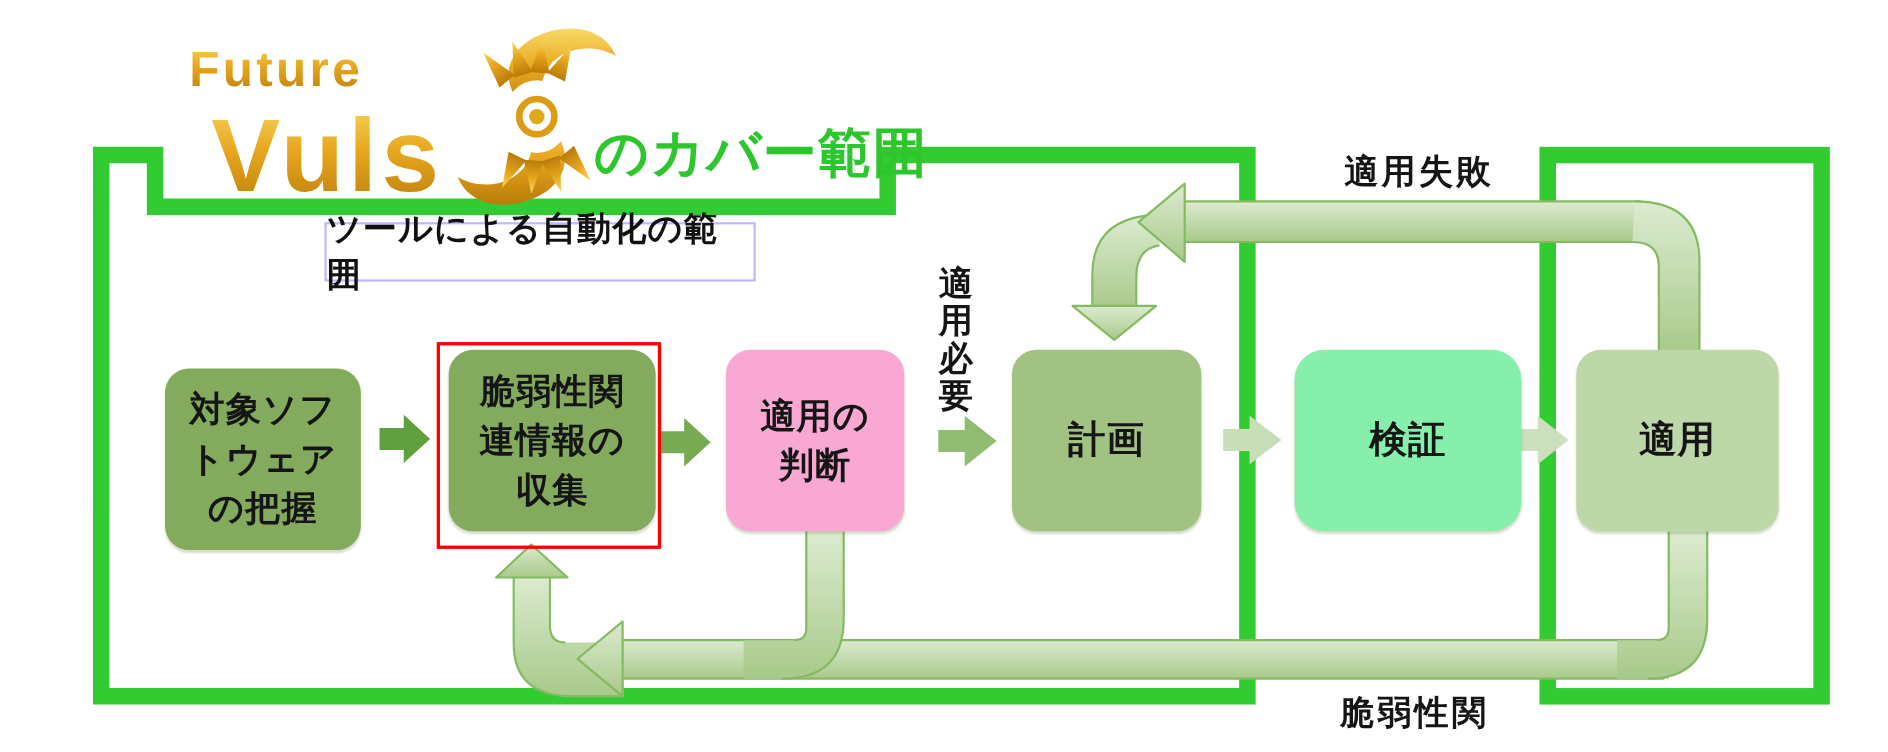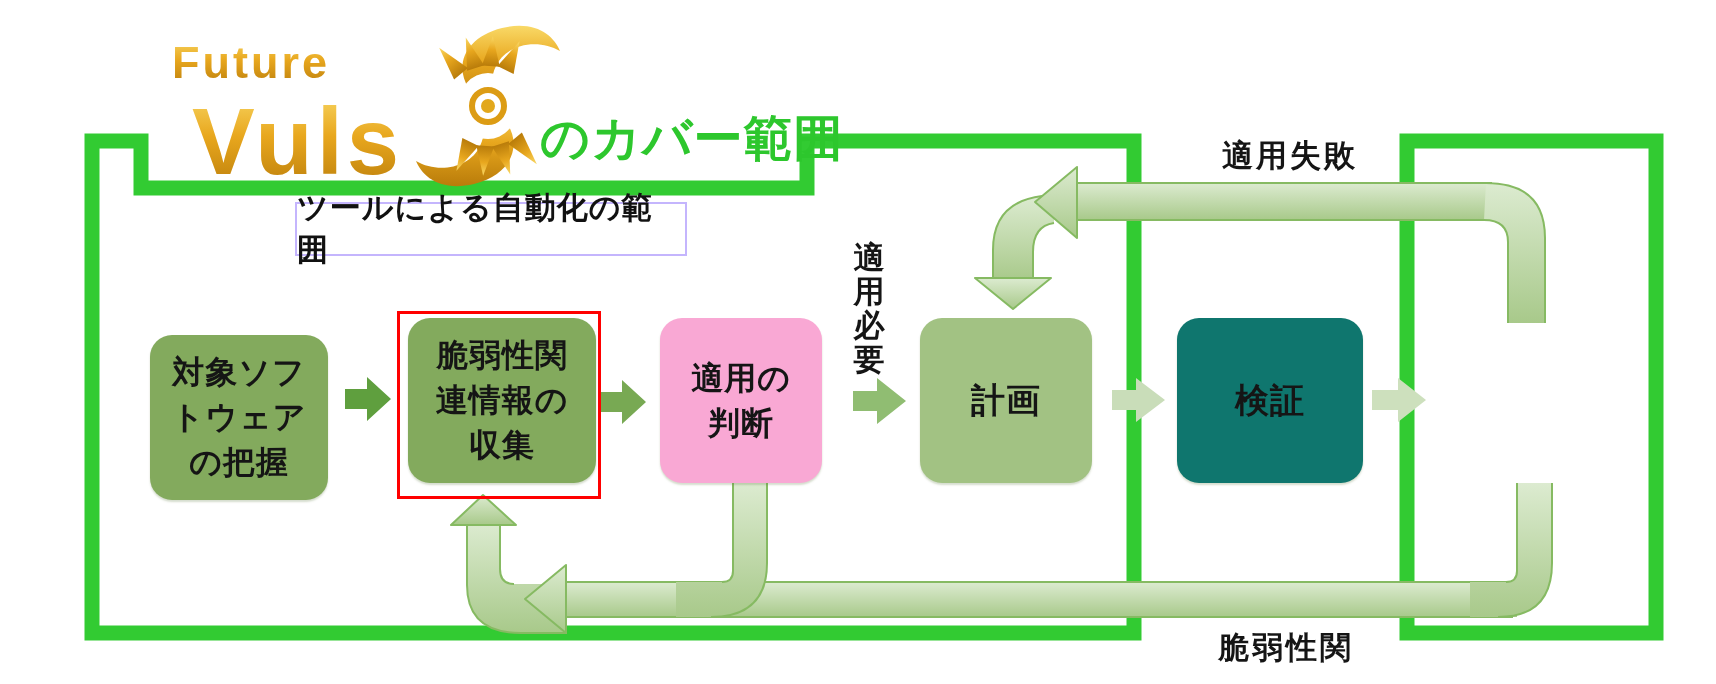--- a/index.html
+++ b/index.html
@@ -140,21 +140,24 @@
 収集</span>
   </div>
   <div class="collect-outline"></div>
   <div class="step" style="left: 660px; width: 162px; background: #f9a8d4;">
     <span class="step-label">適用の
 判断</span>
   </div>
   <div class="step" style="left: 920px; width: 172px; background: rgb(162, 194, 131); align-items: center;">
     <span class="step-label big">計画</span>
   </div>
-  <div class="step" style="left: 1177px; width: 186px; background: #0f766e;">
+  <div class="step" style="left: 1177px; width: 206px; background: #86efac; border-radius: 27px;">
     <span class="step-label big">検証</span>
+  </div>
+  <div class="step" style="left: 1433px; width: 184px; background: rgb(190, 215, 168);">
+    <span class="step-label big">適用</span>
   </div>
 
   <div class="note vertical" style="left:850px;top:241px;">適用必要</div>
   <div class="note" style="left:1222px;top:135px;">適用失敗</div>
   <div class="note" style="left:1218px;top:627px;">脆弱性関</div>
 
 </div>
 
 </body></html>

